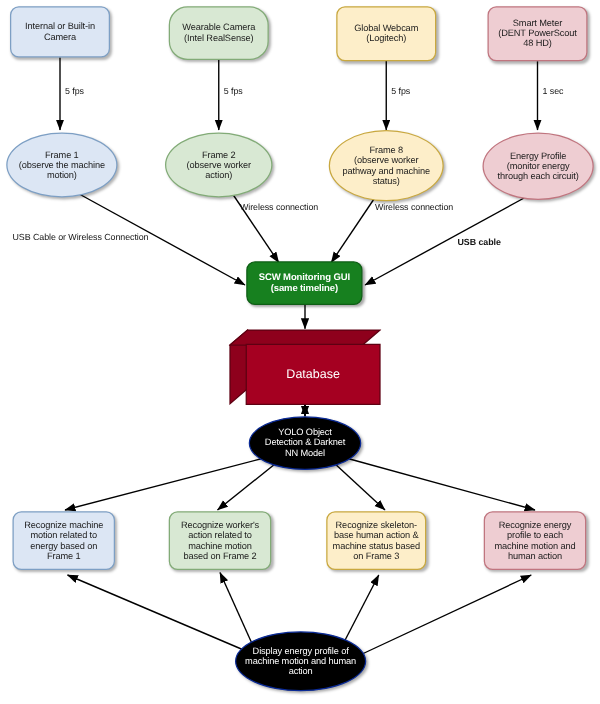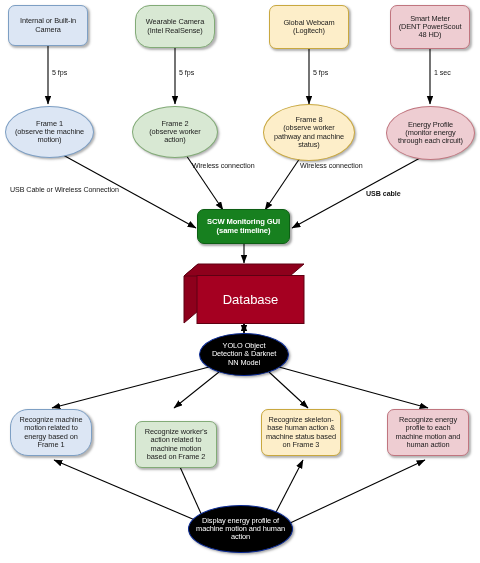--- a/index.html
+++ b/index.html
@@ -93,21 +93,21 @@
   .db3d .db-label {
     position: absolute;
     left: 14px;
     top: 13px;
     width: 104px;
     height: 47px;
     display: flex;
     align-items: center;
     justify-content: center;
     color: #ffffff;
-    font-size: 13px;
+    font-size: 10px;
   }
   .edge-label {
     position: absolute;
     font-size: 7.1px;
     color: #141414;
     white-space: nowrap;
     letter-spacing: -0.05px;
   }
 </style>
 </head>
@@ -220,28 +220,28 @@
     </svg>
     <div class="db-label" style="left:14px; top:12px; width:107px; height:48px;">Database</div>
   </div>
 
   <div class="node proc-ellipse" style="left:199px; top:333px; width:90px; height:43px;">
     <span class="lbl">YOLO Object
 Detection &amp; Darknet
 NN Model</span>
   </div>
 
-  <div class="node rrect c-blue" style="left:10px; top:409px; width:82px; height:47px;border-radius:18px;">
+  <div class="node rrect c-blue" style="left:10px; top:409px; width:82px; height:47px;">
     <span class="lbl">Recognize machine
 motion related to
 energy based on
 Frame 1</span>
   </div>
 
-  <div class="node rrect c-green" style="left:135px; top:409px; width:82px; height:47px;margin-top:12px;">
+  <div class="node rrect c-green" style="left:135px; top:409px; width:82px; height:47px;">
     <span class="lbl">Recognize worker's
 action related to
 machine motion
 based on Frame 2</span>
   </div>
 
   <div class="node rrect c-yellow" style="left:261px; top:409px; width:80px; height:47px;">
     <span class="lbl">Recognize skeleton-
 base human action &amp;
 machine status based

